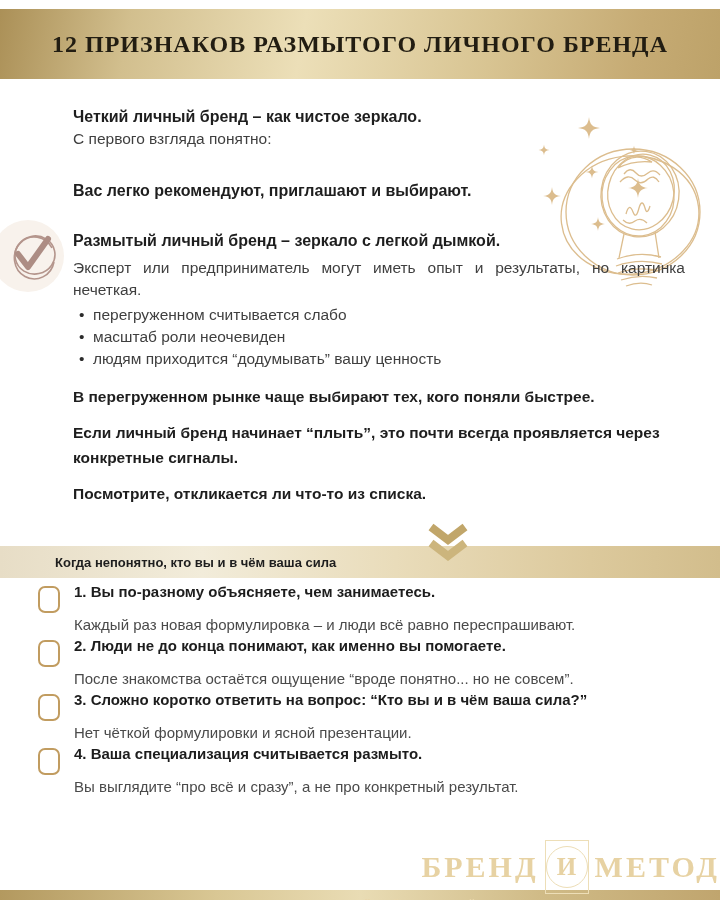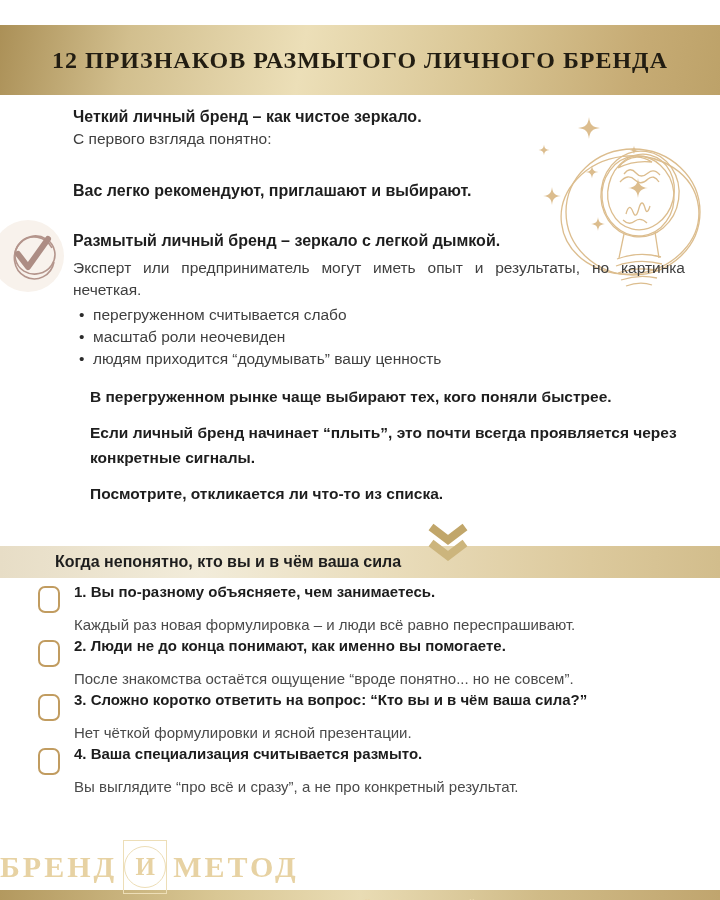--- a/index.html
+++ b/index.html
@@ -1,55 +1,55 @@
 <!DOCTYPE html>
 <html><head>
 <meta charset="utf-8">
 <style>
   html,body{margin:0;padding:0;background:#fff;}
   .page{position:relative;width:720px;height:900px;margin:0 auto;background:#ffffff;overflow:hidden;
         font-family:"Liberation Sans","DejaVu Sans",sans-serif;color:#3f3f3f;}
   
-  .header-band{position:absolute;top:25px;left:0;width:720px;height:70px;
+  .header-band{position:absolute;top:9px;left:0;width:720px;height:70px;
     background:linear-gradient(100deg,#ab9057 0%,#d2bf8e 18%,#ecdfb8 42%,#d8c492 68%,#c6ab74 88%,#bda269 100%);
     display:flex;align-items:center;justify-content:center;}
   .header-band h1{margin:0;font-family:"Liberation Serif","DejaVu Serif",serif;font-weight:bold;
     font-size:24px;letter-spacing:1px;color:#221d12;}
   
   .content{position:absolute;left:73px;top:106px;width:612px;z-index:3;}
   .h-bold{font-weight:bold;color:#1e1e1e;font-size:16px;line-height:22px;margin:0;}
   .p-reg{font-size:15.5px;line-height:22px;margin:0;color:#3f3f3f;}
   ul.dots{list-style:none;margin:3px 0 0 0;padding:0 0 0 20px;}
   ul.dots li{font-size:15.5px;line-height:22px;color:#3f3f3f;}
   ul.dots li::before{content:"•";color:#2b2b2b;display:inline-block;width:14px;margin-left:-14px;}
   .conclusion{margin-top:30px;position:relative;z-index:3;}
   .blurred-head{margin-top:28px;}
   .just{ text-align:justify;margin-top:5px;}
-  .emph{margin-top:14px;margin-left:17px;}
+  .emph{margin-top:14px;}
   .emph p{font-weight:bold;color:#1e1e1e;font-size:15.5px;line-height:25px;margin:0 0 11px 0;}
   
   .bulb-wrap{position:absolute;top:108px;right:0;width:200px;height:196px;z-index:1;}
   .badge-wrap{position:absolute;left:-10px;top:218px;width:76px;height:76px;z-index:2;}
   .chevron-wrap{position:absolute;left:427px;top:523px;width:42px;height:38px;z-index:4;}
   
   .section-band{position:absolute;top:546px;left:0;width:720px;height:32px;
     background:linear-gradient(90deg,#e7ddc6 0%,#f2ecda 28%,#e9dcba 55%,#dcc99c 82%,#d2bd8c 100%);
     display:flex;align-items:center;z-index:3;}
-  .section-band .band-title{font-weight:bold;font-size:16px;color:#1e1e1e;padding-left:55px;}
+  .section-band .band-title{font-weight:bold;font-size:13px;color:#1e1e1e;padding-left:55px;}
   
   .checklist{position:absolute;left:38px;top:581px;width:648px;z-index:3;}
   .check-item{display:flex;align-items:flex-start;margin-bottom:0;}
   .checkbox{flex:0 0 auto;width:18px;height:23px;border:2px solid #c19c60;border-radius:7px;
     margin:5px 14px 0 0;background:#fff;}
   .check-text{flex:1;}
   .check-title{font-weight:bold;color:#1d1d1d;font-size:15px;line-height:21px;}
   .check-desc{font-size:15px;line-height:21px;color:#4a4a4a;margin-top:12px;}
   
   .footer{position:absolute;left:0;top:840px;width:720px;text-align:center;z-index:2;}
-  .brandline{display:flex;align-items:center;justify-content:flex-start;
+  .brandline{display:flex;align-items:center;justify-content:flex-end;
     font-family:"Liberation Serif","DejaVu Serif",serif;font-weight:bold;font-size:30px;
     letter-spacing:3px;color:#e7d2a3;}
   .brand-frame{width:42px;height:52px;border:1px solid #eddeb7;display:flex;align-items:center;
     justify-content:center;margin:0 6px;}
   .brand-circle{width:40px;height:40px;border:1px solid #eddeb7;border-radius:50%;
     display:flex;align-items:center;justify-content:center;font-size:25px;letter-spacing:0;}
   .brand-sub{margin-top:5px;font-size:11.5px;font-weight:bold;letter-spacing:2.5px;color:#e9d6a9;}
   .bottom-bar{position:absolute;bottom:0;left:0;width:720px;height:10px;
     background:linear-gradient(90deg,#b3995f 0%,#d9c794 30%,#e9dcb4 50%,#d0bb87 75%,#c0a56e 100%);}
 </style>

